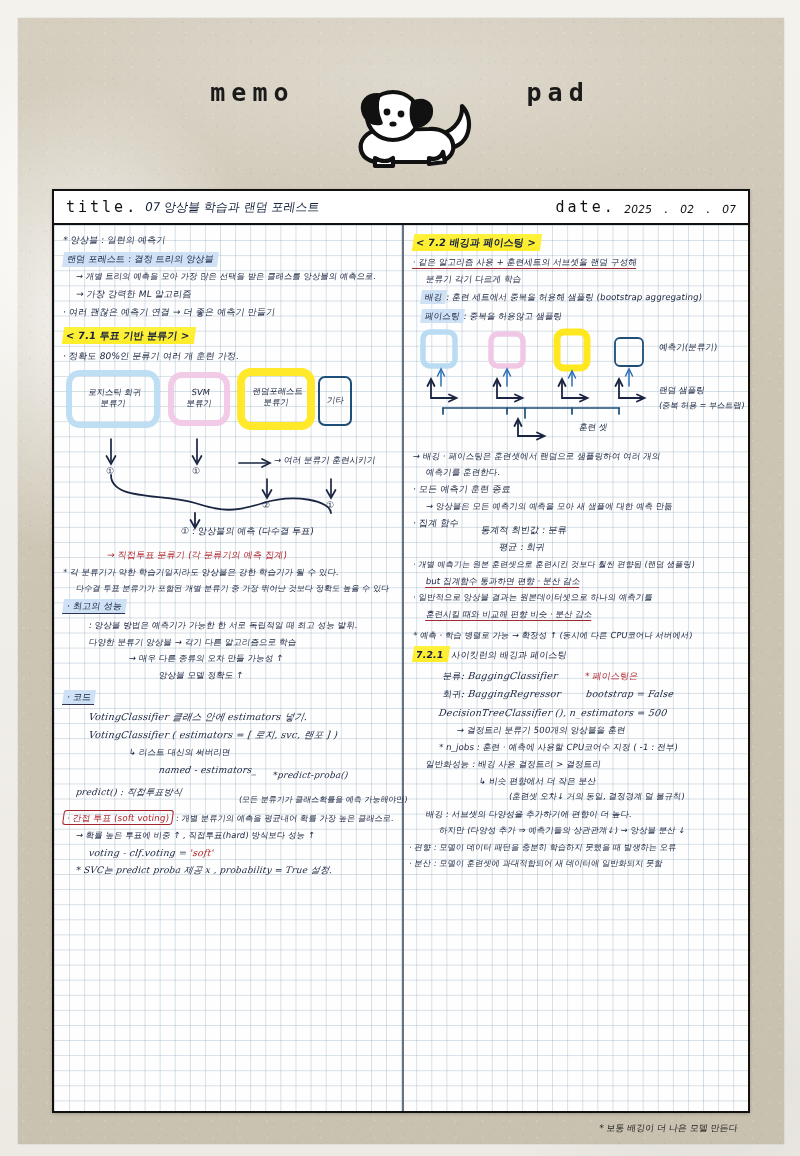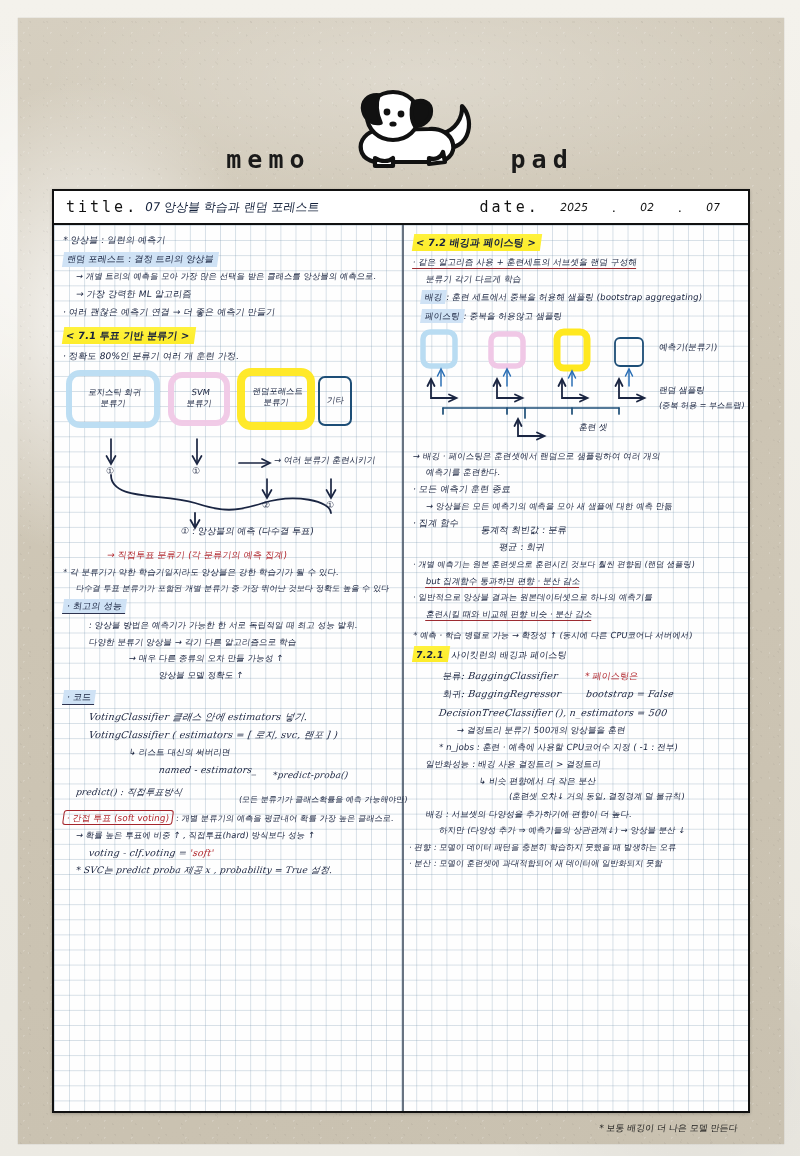--- a/index.html
+++ b/index.html
@@ -48,23 +48,23 @@
     opacity:.65;
     pointer-events:none;
   }
 
   
   #padhead {
     position: absolute;
     left: 0; right: 0; top: 78px;
     height: 96px;
     display: flex;
-    align-items: flex-end;
+    align-items: flex-start;
     justify-content: center;
-    gap: 20px;
+    gap: 36px;
     z-index: 3;
   }
   .wordmark {
     font-family: "DejaVu Sans Mono", monospace;
     font-weight: 700;
     font-size: 25px;
     letter-spacing: 6px;
     color: #1a1a1a;
   }
   #dog { width: 160px; height: 96px; display:block; }
@@ -103,24 +103,24 @@
   #title-value {
     margin-left: 7px;
     font-size: 12px;
     color: #14213b;
     font-family: "DejaVu Sans", sans-serif;
     transform: skewX(-9deg);
     white-space: nowrap;
   }
   #date-group {
     position: absolute;
-    right: 28px;
+    right: 12px;
     display: flex;
-    align-items: center;
-    gap: 12px;
+    align-items: flex-end;
+    gap: 0;
   }
   #date-label { margin-right: 8px; }
   .date-val {
     font-size: 11px;
     color: #111;
     font-family: "DejaVu Sans", sans-serif;
     transform: skewX(-9deg);
   }
   .date-dot { font-size: 13px; color:#111; padding: 0 12px; }
 

